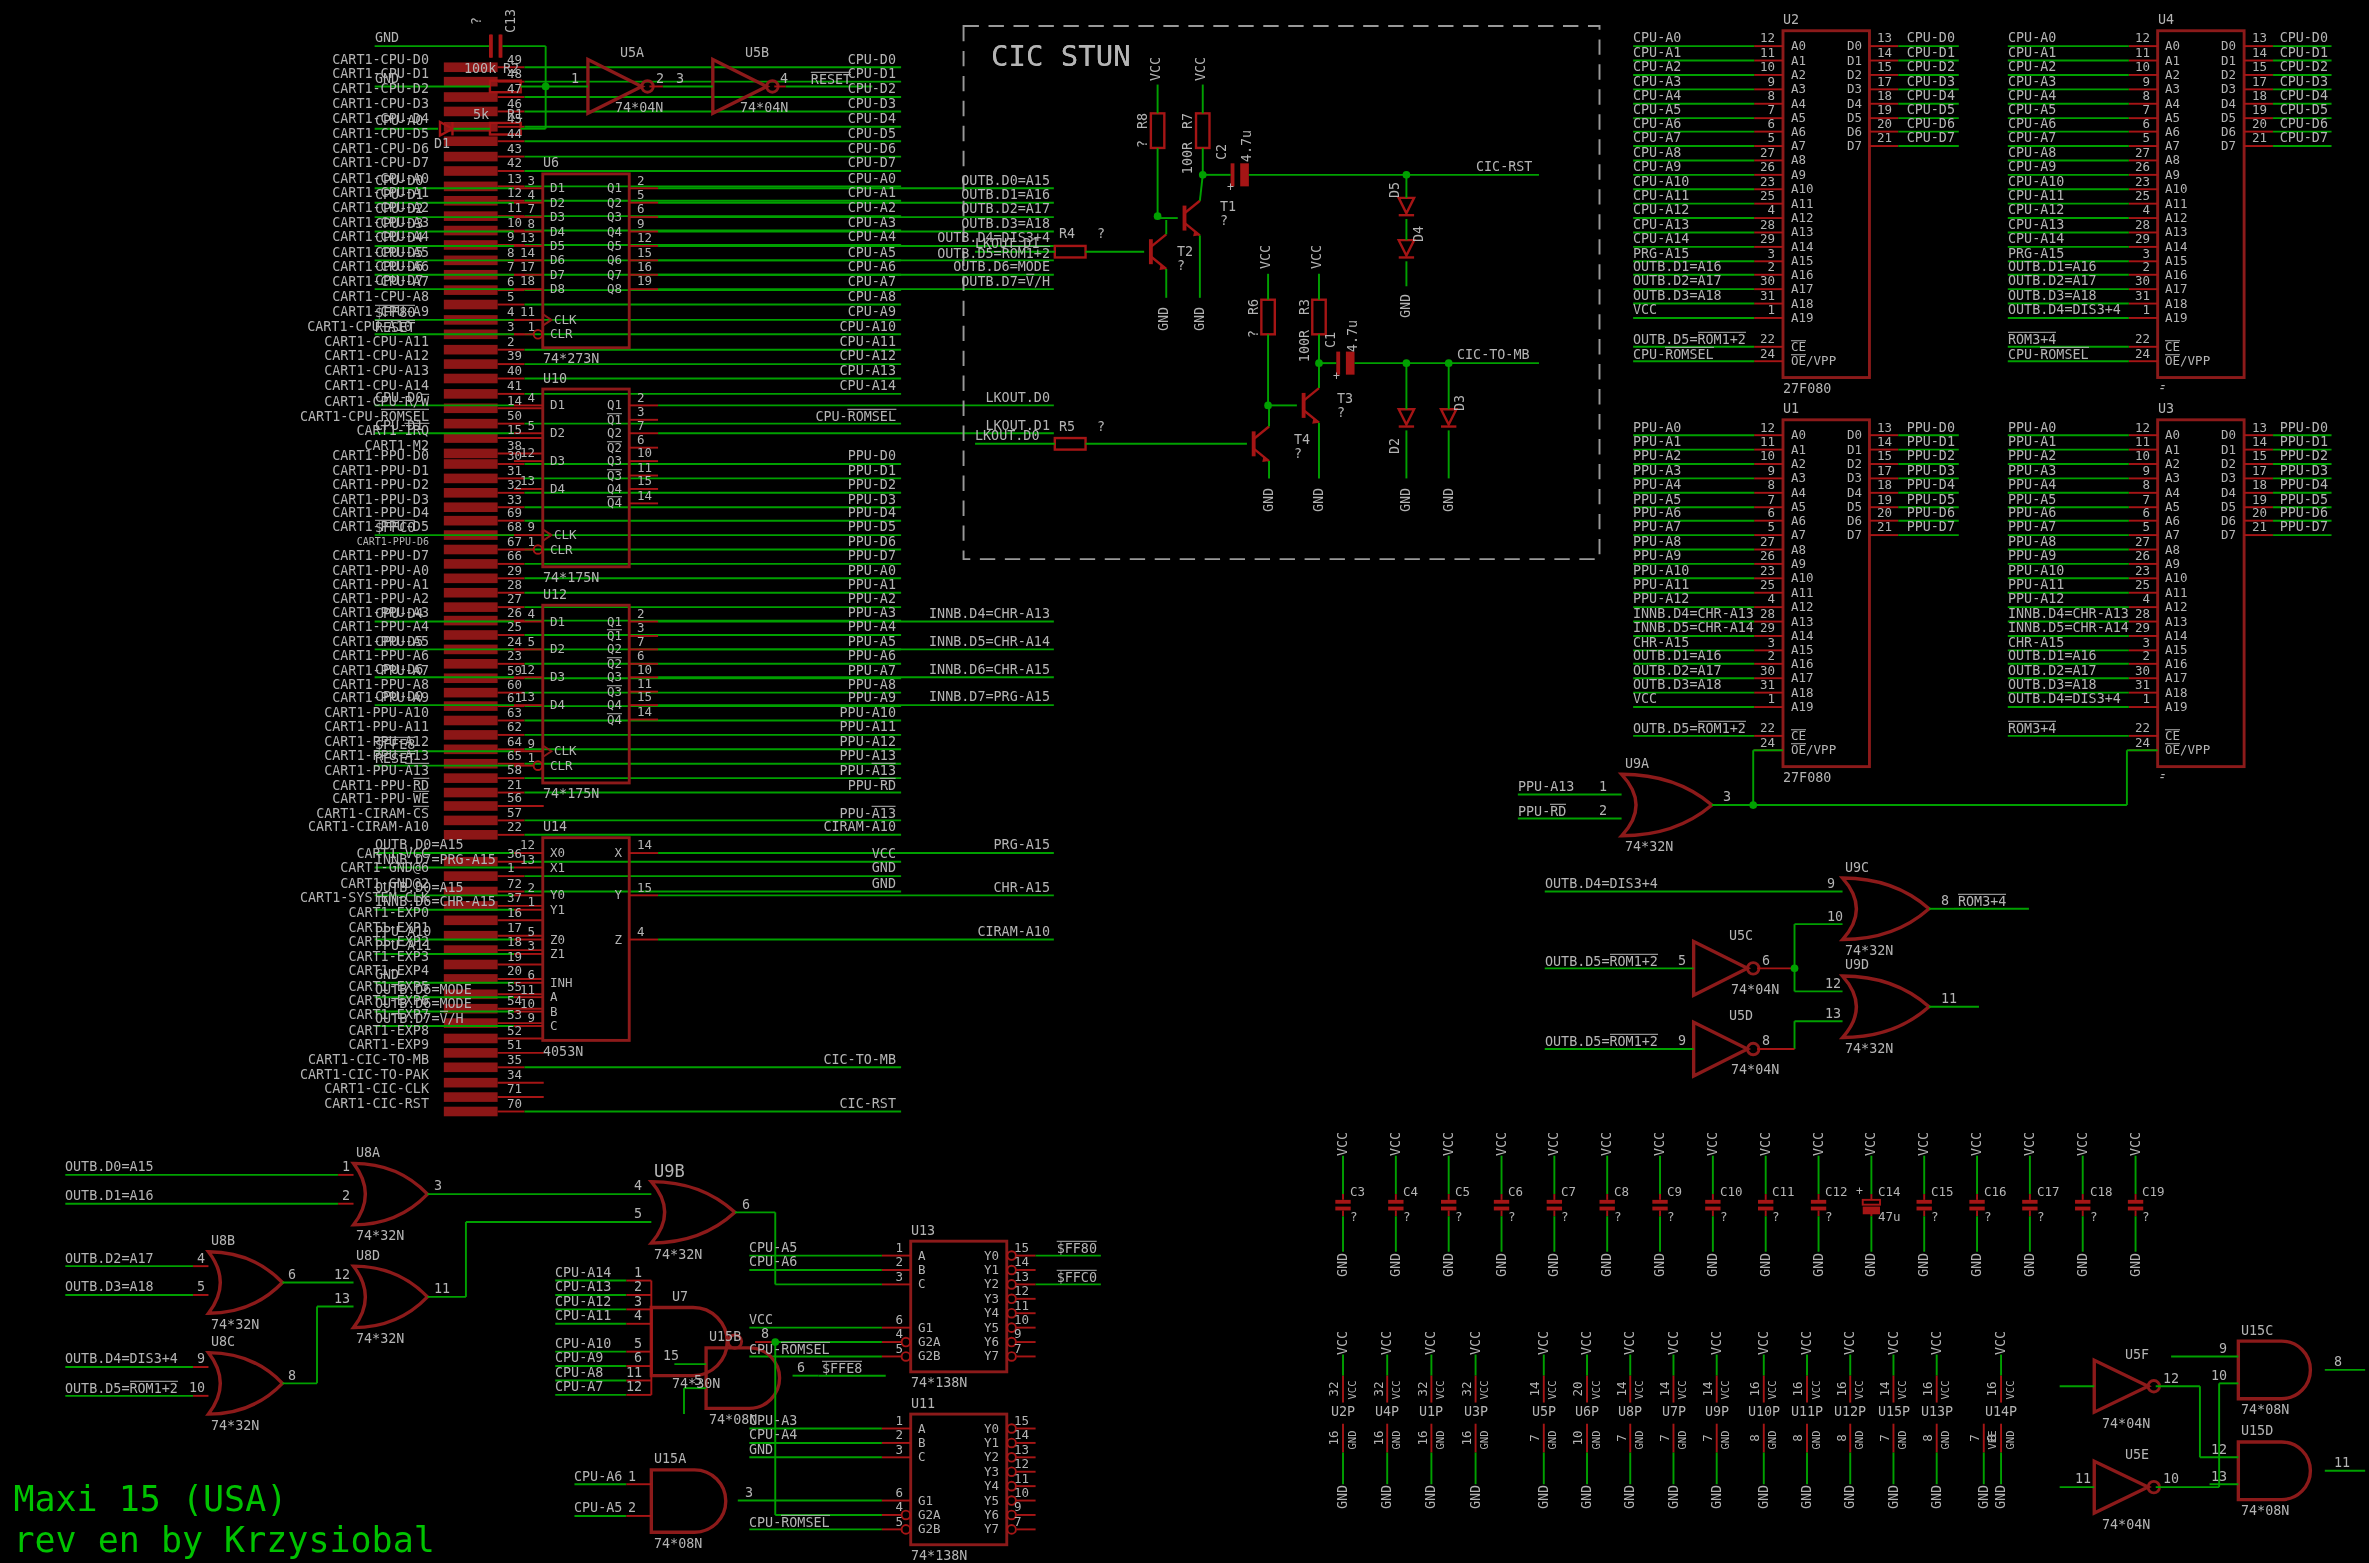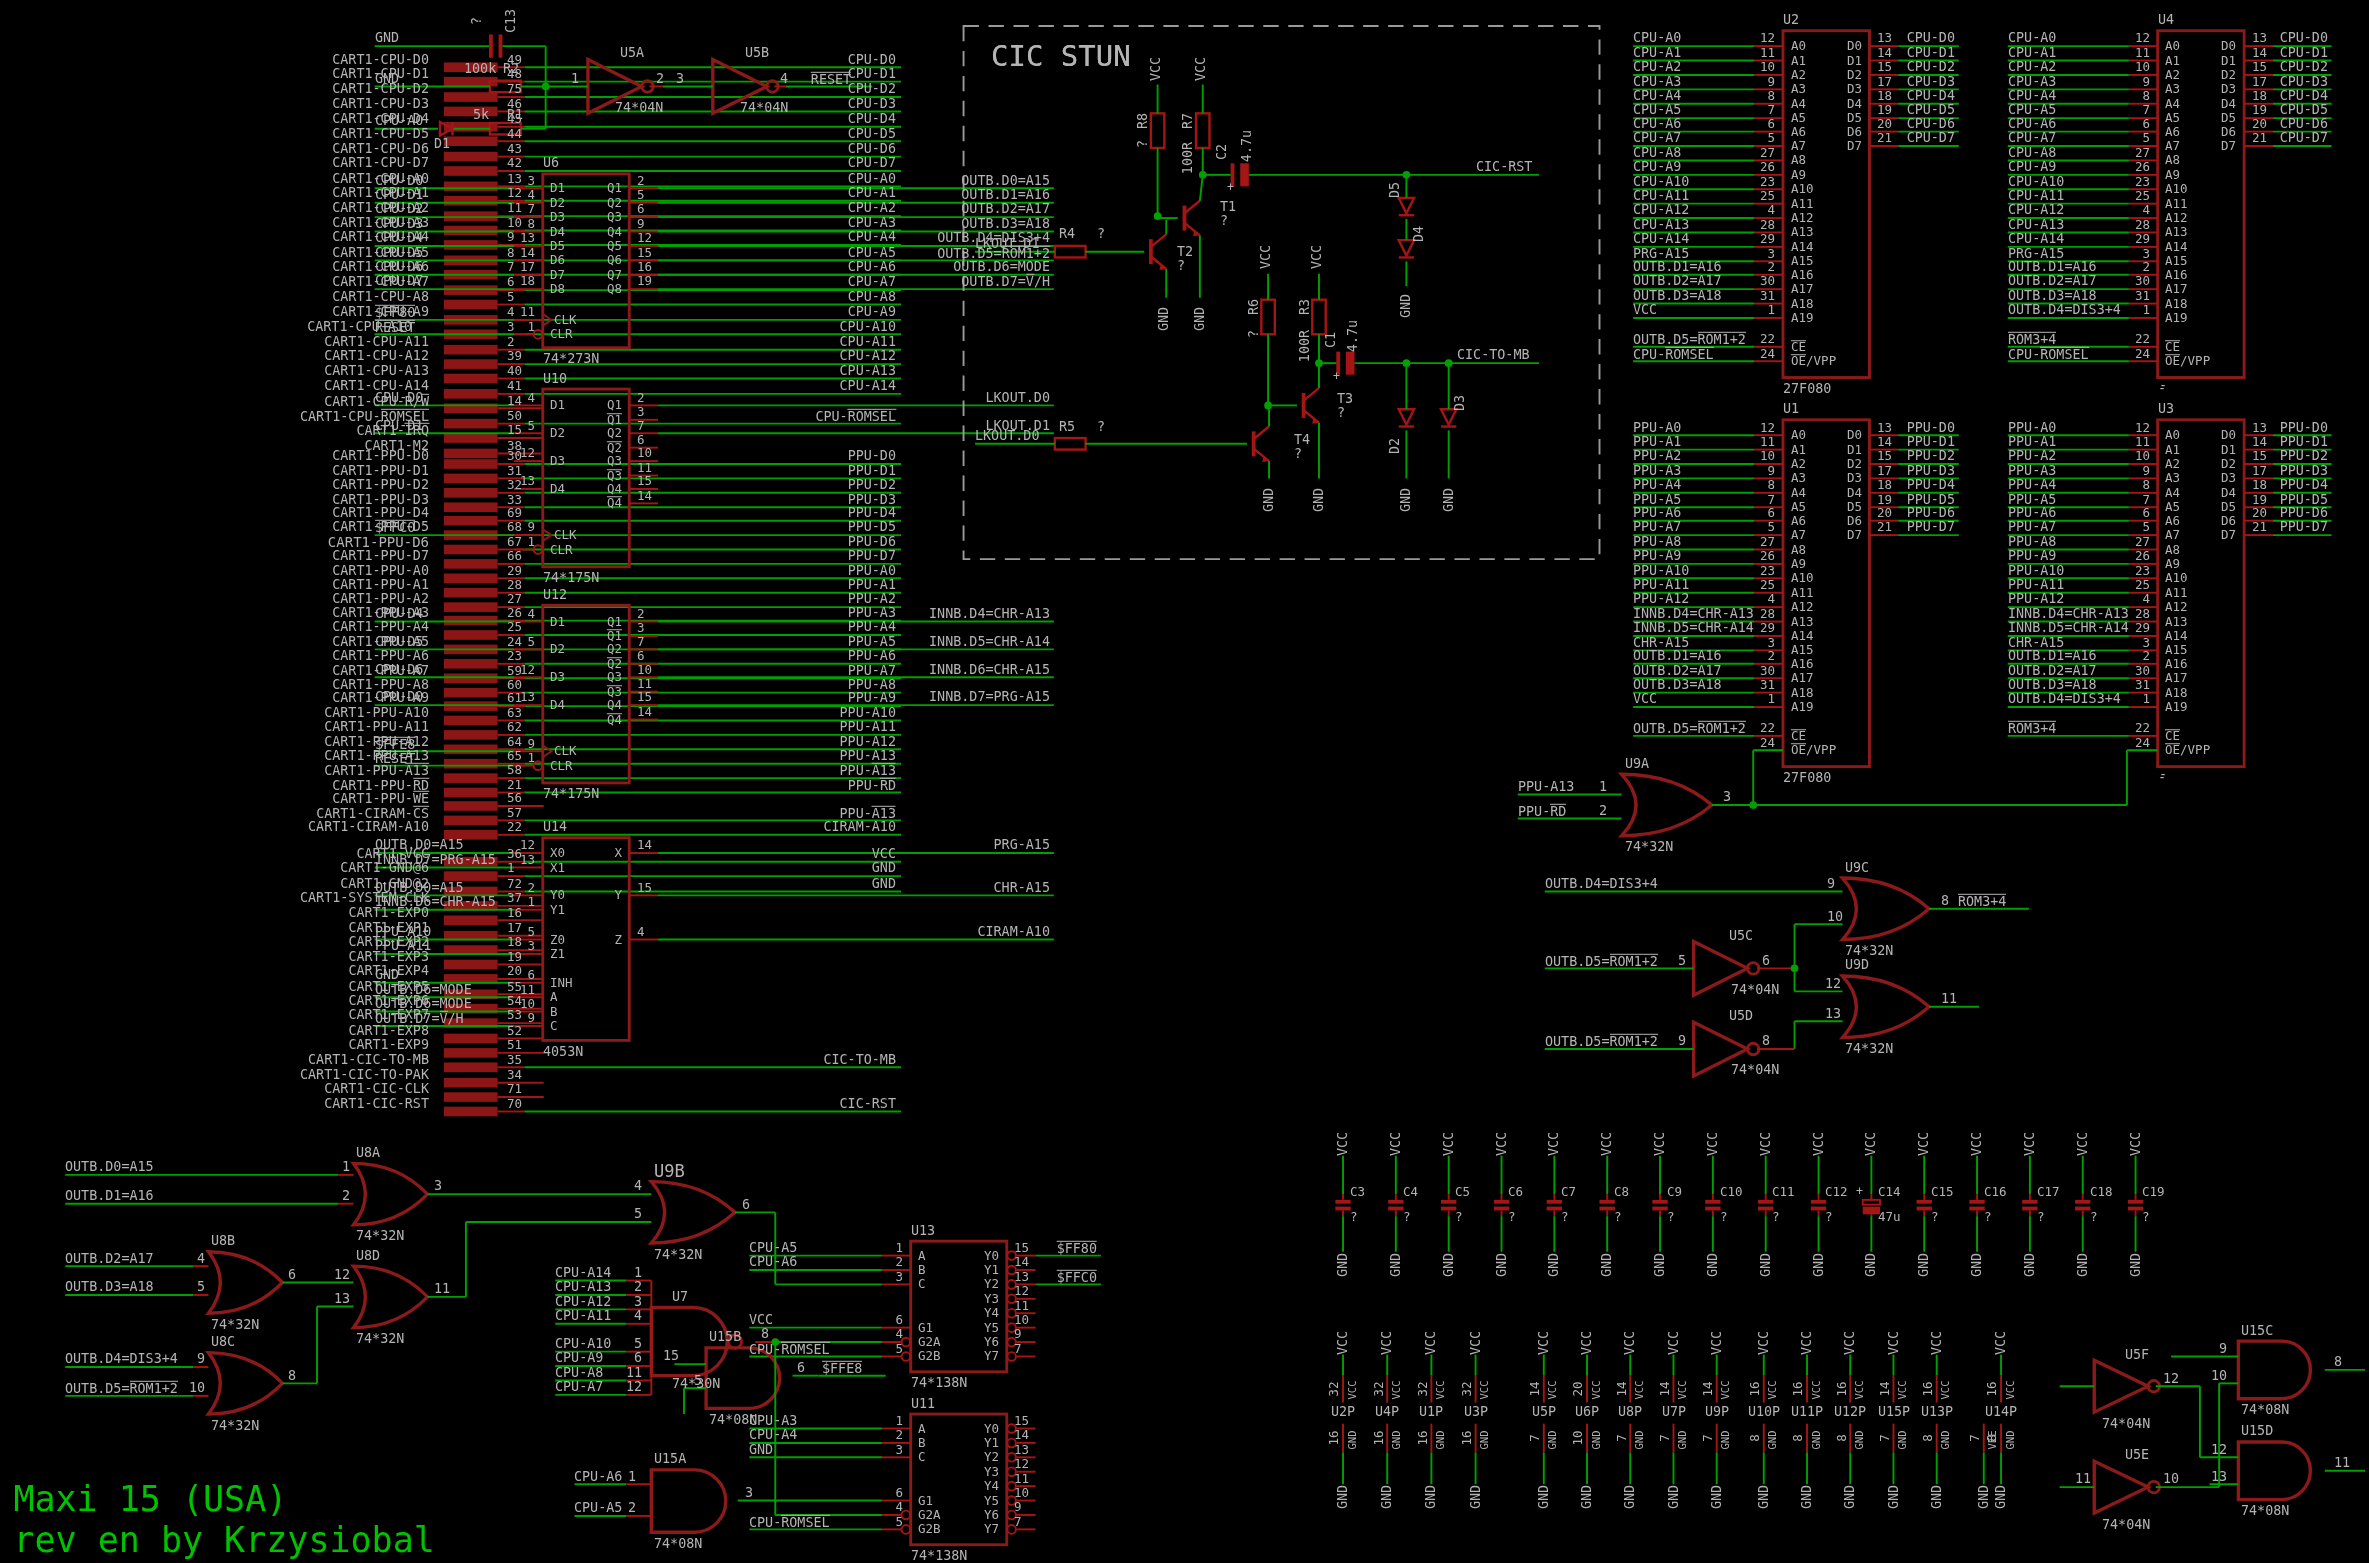--- a/index.html
+++ b/index.html
@@ -1004,21 +1004,21 @@
       <line x1="2065" y1="1512" x2="2065" y2="1545" stroke="#00a000" stroke-width="2"></line>
     </svg>
   <div id="labels">
       <div class="t" style="font-size: 13.4px; left: 429px; top: 60px; transform: translate(-100%, -50%);">CART1-CPU-D0</div>
       <div class="t" style="font-size: 12.5px; left: 507px; top: 60px; transform: translate(0px, -50%);">49</div>
       <div class="t" style="font-size: 13.4px; left: 896px; top: 60px; transform: translate(-100%, -50%);">CPU-D0</div>
       <div class="t" style="font-size: 13.4px; left: 429px; top: 74px; transform: translate(-100%, -50%);">CART1-CPU-D1</div>
       <div class="t" style="font-size: 12.5px; left: 507px; top: 74px; transform: translate(0px, -50%);">48</div>
       <div class="t" style="font-size: 13.4px; left: 896px; top: 74px; transform: translate(-100%, -50%);">CPU-D1</div>
       <div class="t" style="font-size: 13.4px; left: 429px; top: 89px; transform: translate(-100%, -50%);">CART1-CPU-D2</div>
-      <div class="t" style="font-size: 12.5px; left: 507px; top: 89px; transform: translate(0px, -50%);">75</div>
+      <div class="t" style="font-size: 12.5px; left: 507px; top: 89px; transform: translate(0px, -50%);">47</div>
       <div class="t" style="font-size: 13.4px; left: 896px; top: 89px; transform: translate(-100%, -50%);">CPU-D2</div>
       <div class="t" style="font-size: 13.4px; left: 429px; top: 104px; transform: translate(-100%, -50%);">CART1-CPU-D3</div>
       <div class="t" style="font-size: 12.5px; left: 507px; top: 104px; transform: translate(0px, -50%);">46</div>
       <div class="t" style="font-size: 13.4px; left: 896px; top: 104px; transform: translate(-100%, -50%);">CPU-D3</div>
       <div class="t" style="font-size: 13.4px; left: 429px; top: 119px; transform: translate(-100%, -50%);">CART1-CPU-D4</div>
       <div class="t" style="font-size: 12.5px; left: 507px; top: 119px; transform: translate(0px, -50%);">45</div>
       <div class="t" style="font-size: 13.4px; left: 896px; top: 119px; transform: translate(-100%, -50%);">CPU-D4</div>
       <div class="t" style="font-size: 13.4px; left: 429px; top: 134px; transform: translate(-100%, -50%);">CART1-CPU-D5</div>
       <div class="t" style="font-size: 12.5px; left: 507px; top: 134px; transform: translate(0px, -50%);">44</div>
       <div class="t" style="font-size: 13.4px; left: 896px; top: 134px; transform: translate(-100%, -50%);">CPU-D5</div>
@@ -1093,21 +1093,21 @@
       <div class="t" style="font-size: 13.4px; left: 896px; top: 485px; transform: translate(-100%, -50%);">PPU-D2</div>
       <div class="t" style="font-size: 13.4px; left: 429px; top: 500px; transform: translate(-100%, -50%);">CART1-PPU-D3</div>
       <div class="t" style="font-size: 12.5px; left: 507px; top: 500px; transform: translate(0px, -50%);">33</div>
       <div class="t" style="font-size: 13.4px; left: 896px; top: 500px; transform: translate(-100%, -50%);">PPU-D3</div>
       <div class="t" style="font-size: 13.4px; left: 429px; top: 513px; transform: translate(-100%, -50%);">CART1-PPU-D4</div>
       <div class="t" style="font-size: 12.5px; left: 507px; top: 513px; transform: translate(0px, -50%);">69</div>
       <div class="t" style="font-size: 13.4px; left: 896px; top: 513px; transform: translate(-100%, -50%);">PPU-D4</div>
       <div class="t" style="font-size: 13.4px; left: 429px; top: 527px; transform: translate(-100%, -50%);">CART1-PPU-D5</div>
       <div class="t" style="font-size: 12.5px; left: 507px; top: 527px; transform: translate(0px, -50%);">68</div>
       <div class="t" style="font-size: 13.4px; left: 896px; top: 527px; transform: translate(-100%, -50%);">PPU-D5</div>
-      <div class="t" style="font-size: 14px; left: 429px; top: 542px; transform: translate(-100%, -50%);">CART1-PPU-D6</div>
+      <div class="t" style="font-size: 10px; left: 429px; top: 542px; transform: translate(-100%, -50%);">CART1-PPU-D6</div>
       <div class="t" style="font-size: 12.5px; left: 507px; top: 542px; transform: translate(0px, -50%);">67</div>
       <div class="t" style="font-size: 13.4px; left: 896px; top: 542px; transform: translate(-100%, -50%);">PPU-D6</div>
       <div class="t" style="font-size: 13.4px; left: 429px; top: 556px; transform: translate(-100%, -50%);">CART1-PPU-D7</div>
       <div class="t" style="font-size: 12.5px; left: 507px; top: 556px; transform: translate(0px, -50%);">66</div>
       <div class="t" style="font-size: 13.4px; left: 896px; top: 556px; transform: translate(-100%, -50%);">PPU-D7</div>
       <div class="t" style="font-size: 13.4px; left: 429px; top: 571px; transform: translate(-100%, -50%);">CART1-PPU-A0</div>
       <div class="t" style="font-size: 12.5px; left: 507px; top: 571px; transform: translate(0px, -50%);">29</div>
       <div class="t" style="font-size: 13.4px; left: 896px; top: 571px; transform: translate(-100%, -50%);">PPU-A0</div>
       <div class="t" style="font-size: 13.4px; left: 429px; top: 585px; transform: translate(-100%, -50%);">CART1-PPU-A1</div>
       <div class="t" style="font-size: 12.5px; left: 507px; top: 585px; transform: translate(0px, -50%);">28</div>

